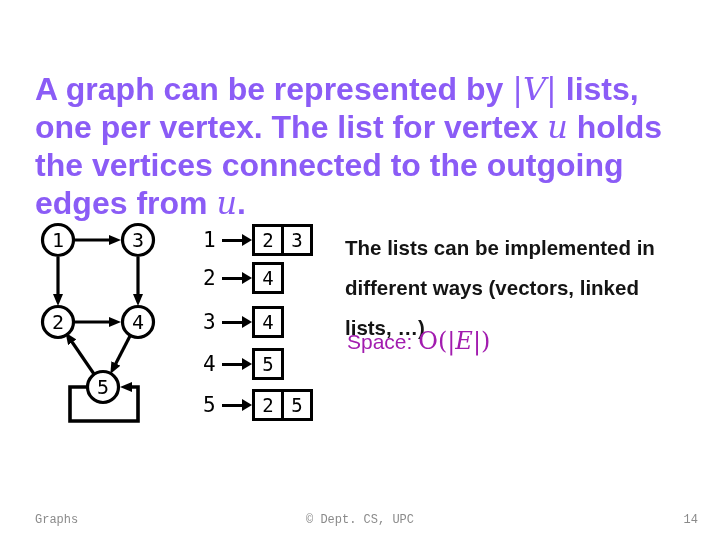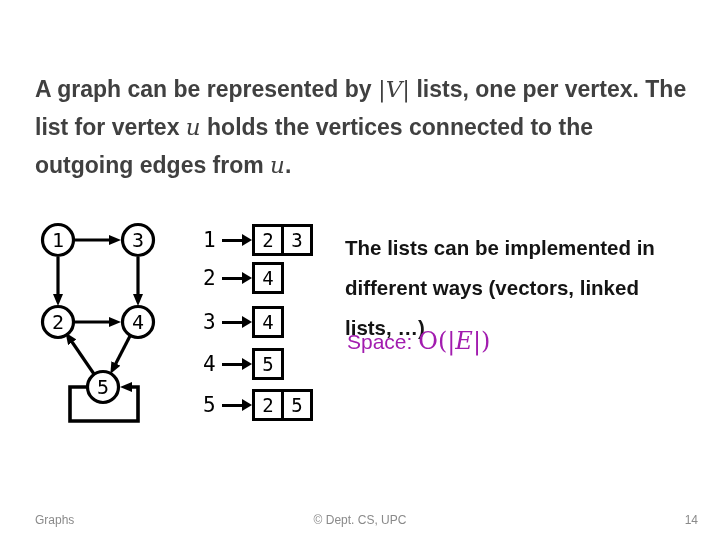--- a/index.html
+++ b/index.html
@@ -8,21 +8,21 @@
     font-family:"Liberation Sans",sans-serif;color:#111;overflow:hidden;
     margin:0 auto;
   }
   .abs{position:absolute;}
   #title{
     top:8px;left:0;width:720px;text-align:center;
     font-size:31px;font-weight:400;letter-spacing:-0.5px;color:#0d0d0d;
   }
   #paragraph{
     top:70px;left:35px;width:662px;
-    font-size:23px;font-weight:700;line-height:38px;color:#404040;
+    font-size:32px;font-weight:700;line-height:38px;color:#8b5cf6;
   }
   .math{font-family:"DejaVu Serif",serif;font-style:italic;font-weight:400;}
   .bar{font-family:"DejaVu Serif",serif;font-style:normal;font-weight:400;}
   
   #graph-svg{top:208px;left:0;width:200px;height:235px;}
   .node{fill:#fff;stroke:#000;stroke-width:3.2px;}
   .node-label{font-family:"DejaVu Sans Mono",monospace;font-size:20px;fill:#000;}
   .edge{stroke:#000;stroke-width:3.2px;fill:none;}
   .loop{stroke:#000;stroke-width:3.6px;fill:none;}
   
@@ -44,21 +44,21 @@
   }
   #space-line{
     top:327px;left:347px;font-size:21px;color:#a21caf;
   }
   #space-line .formula{font-size:24px;}
   #bottom-note{
     top:464px;left:0;width:720px;text-align:center;
     font-size:23px;color:#0d0d0d;
   }
   #bottom-note .bold{font-weight:700;}
-  .footer{top:513px;font-size:12px;color:#8a8a8a;}
+  .footer{top:513px;font-size:12px;color:#8a8a8a;font-family:Liberation Mono, monospace;}
   #footer-left{left:35px;}
   #footer-center{left:0;width:720px;text-align:center;}
   #footer-right{right:22px;}
 </style>
 </head>
 <body>
 
 <div id="slide">
 
 

